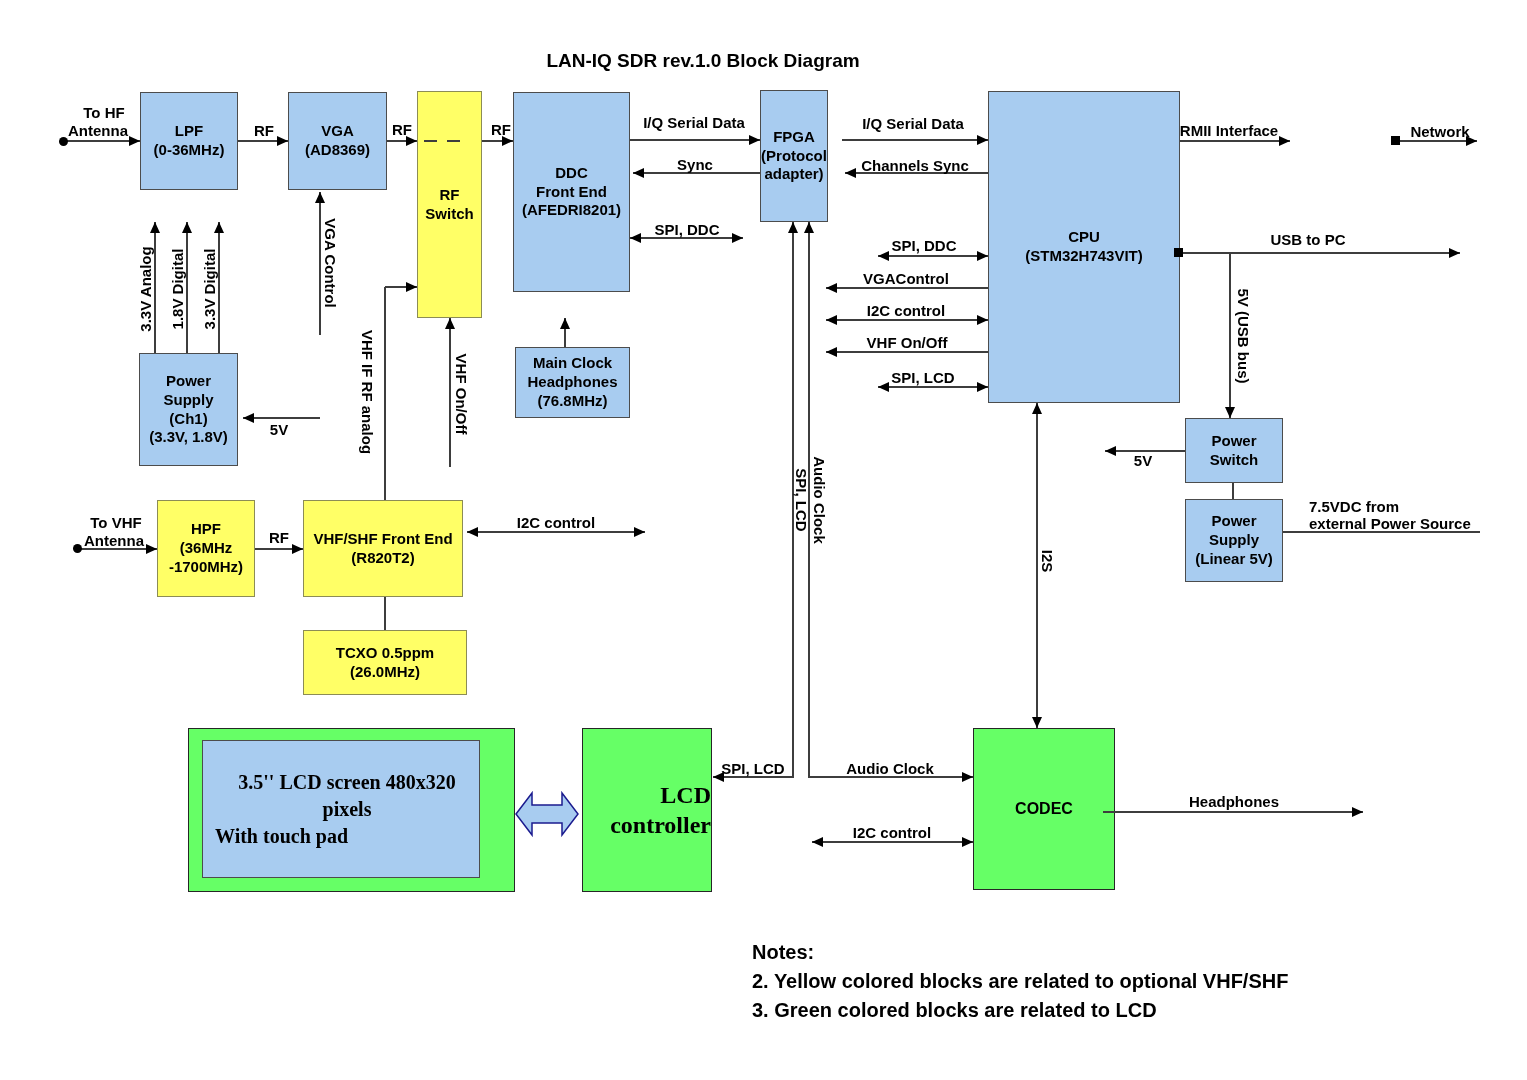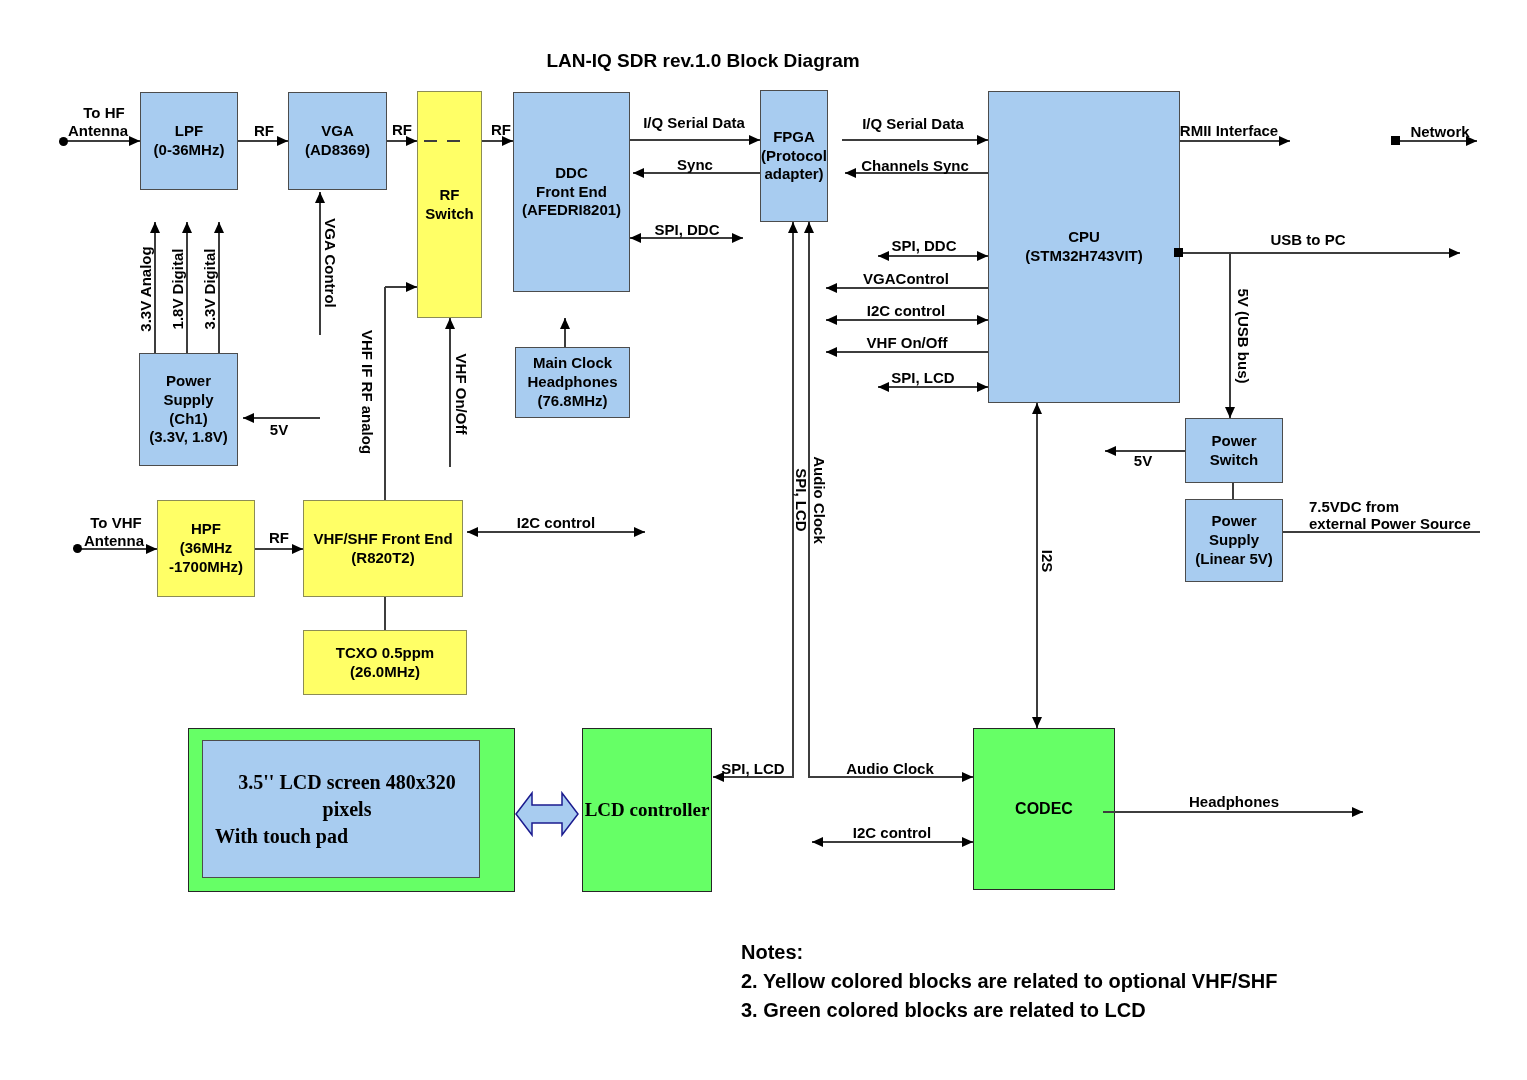--- a/index.html
+++ b/index.html
@@ -6,35 +6,35 @@
   #stage{position:relative;width:1527px;height:1080px;background:#ffffff;overflow:hidden;
          font-family:"Liberation Sans",sans-serif;color:#000;}
   .blk{position:absolute;display:flex;flex-direction:column;align-items:center;justify-content:center;
        box-sizing:border-box;font-weight:bold;font-size:15px;line-height:1.25;text-align:center;}
   .blue{background:var(--blue,#a8ccf0);border:1.5px solid #4c4c4c;}
   .yellow{background:var(--yellow,#ffff66);border:1.5px solid #8c8c55;}
   .green{background:var(--green,#66ff66);border:1.5px solid #262626;}
   .screen{position:absolute;display:flex;flex-direction:column;justify-content:center;align-items:flex-start;
           box-sizing:border-box;background:var(--blue,#a8ccf0);border:1.5px solid #4c4c4c;
           font-family:"Liberation Serif",serif;font-weight:bold;font-size:20px;line-height:1.35;padding-left:12px;}
-  .serif{font-family:"Liberation Serif",serif;font-size:19px;}
+  .serif{font-family:"Liberation Serif",serif;font-size:24px;text-align:right;}
   .wl{position:absolute;background:var(--wire,#3d3d3d);}
   .ah{position:absolute;width:0;height:0;border-style:solid;}
   .ar{border-width:5px 0 5px 11px;border-color:transparent transparent transparent #000;}
   .al{border-width:5px 11px 5px 0;border-color:transparent #000 transparent transparent;}
   .au{border-width:0 5px 11px 5px;border-color:transparent transparent #000 transparent;}
   .ad{border-width:11px 5px 0 5px;border-color:#000 transparent transparent transparent;}
   .hlab{position:absolute;transform:translate(-50%,-50%);white-space:nowrap;font-weight:bold;font-size:15px;}
   .hlab-left{position:absolute;transform:translate(0,-50%);white-space:nowrap;font-weight:bold;font-size:15px;}
   .rlab{position:absolute;transform:translate(-50%,-50%) rotate(-90deg);white-space:nowrap;font-weight:bold;font-size:15px;}
   .rlab.cw{transform:translate(-50%,-50%) rotate(90deg);}
   .dot{position:absolute;width:9px;height:9px;border-radius:50%;background:#000;}
   .sq{position:absolute;width:9px;height:9px;background:#000;}
   .title{position:absolute;transform:translateX(-50%);white-space:nowrap;font-weight:bold;font-size:19px;}
-  .notes{position:absolute;font-weight:bold;font-size:20px;line-height:29px;}
+  .notes{position:absolute;font-weight:bold;font-size:20px;line-height:29px;margin-left:11px;}
 </style>
 </head>
 <body>
 
 <div id="stage">
 
   <div class="title" style="left:703px;top:50px">LAN-IQ SDR rev.1.0  Block Diagram</div>
 
   <div class="blk blue" style="left:140px;top:92px;width:98px;height:98px">
       <div>LPF</div>

